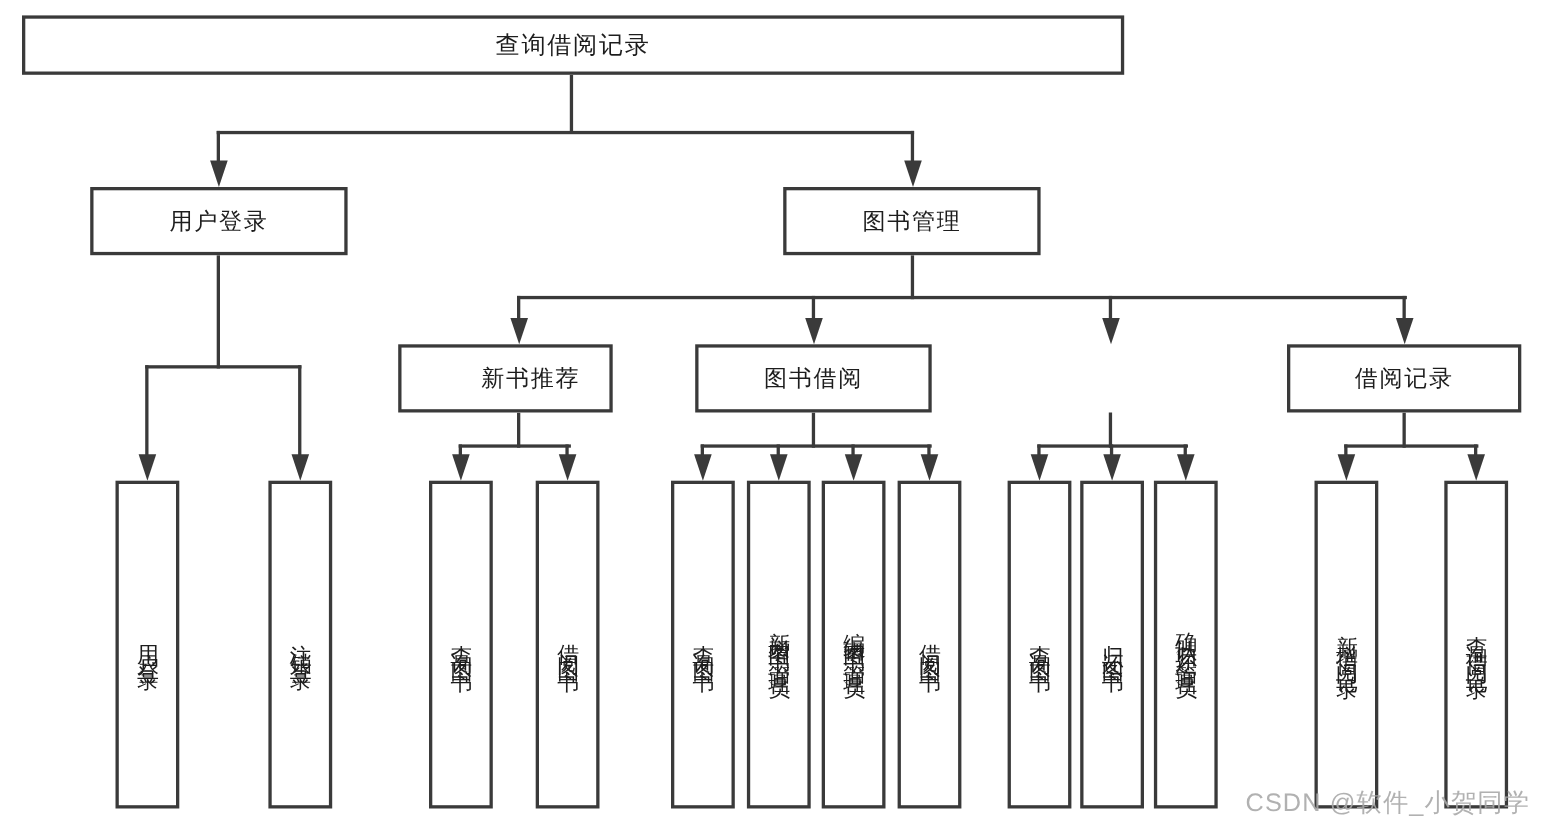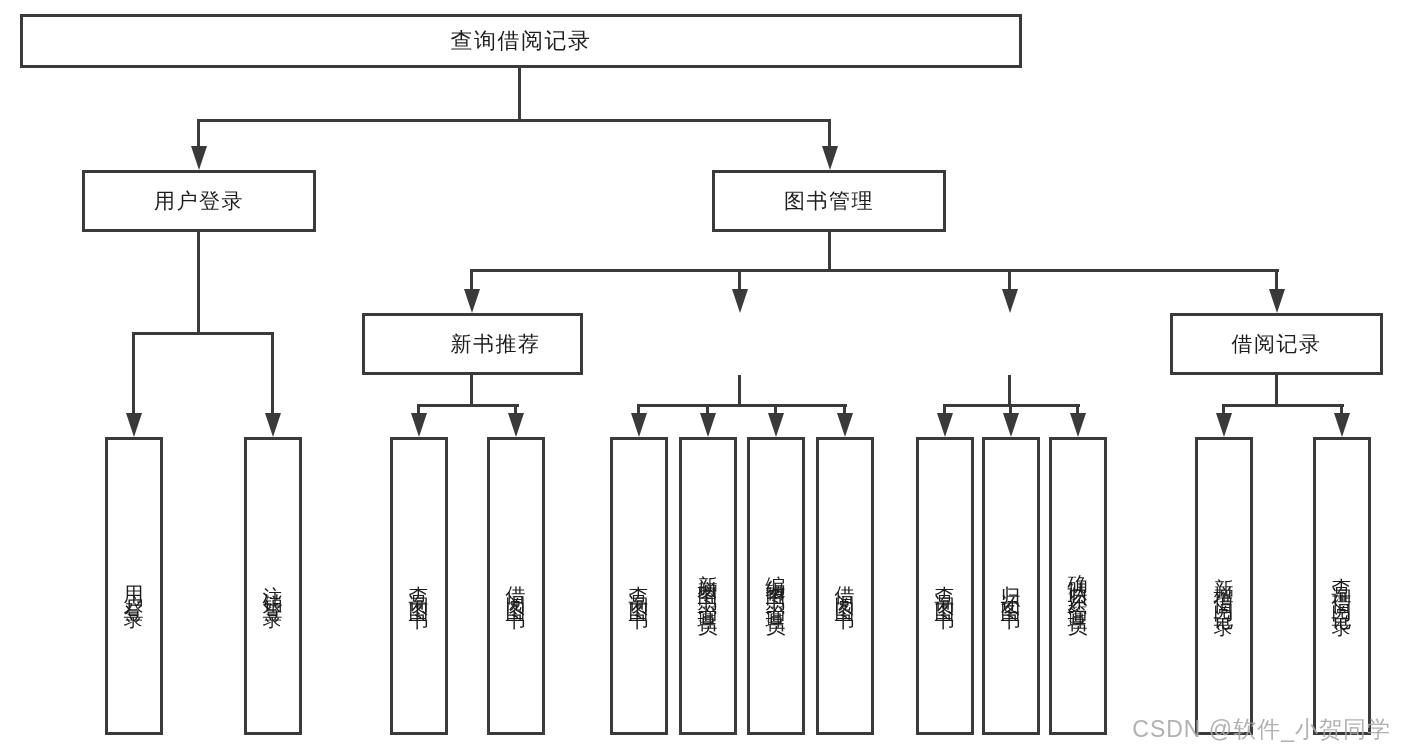--- a/index.html
+++ b/index.html
@@ -93,21 +93,22 @@
   <div class="vline" style="left:1222px; top:404px; height:11px;"></div>
   <div class="arr" style="left:1216px; top:413px;"></div>
   <div class="vline" style="left:1340px; top:404px; height:11px;"></div>
   <div class="arr" style="left:1334px; top:413px;"></div>
 
   <div class="hbox rootbox" style="left:20px; top:14px; width:1002px; height:54px;">查询借阅记录</div>
 
   <div class="hbox" style="left:82px; top:170px; width:234px; height:62px;">用户登录</div>
   <div class="hbox" style="left:712px; top:170px; width:234px; height:62px;">图书管理</div>
 
-  <div class="hbox" style="left:362px; top:313px; width:221px; height:62px;padding-left:46px;">新书推荐</div>
+  <div class="hbox" style="left:362px; top:313px; width:195px; height:62px;padding-left:46px;">新书推荐</div>
+  <div class="hbox" style="left:632px; top:313px; width:215px; height:62px;">图书借阅</div>
   <div class="hbox" style="left:1170px; top:313px; width:213px; height:62px;">借阅记录</div>
 
   <div class="vbox" style="left:105px; top:437px; width:58px; height:298px;">用户登录</div>
   <div class="vbox" style="left:244px; top:437px; width:58px; height:298px;">注销登录</div>
 
   <div class="vbox" style="left:390px; top:437px; width:58px; height:298px;">查询图书</div>
   <div class="vbox" style="left:487px; top:437px; width:58px; height:298px;">借阅图书</div>
 
   <div class="vbox" style="left:610px; top:437px; width:58px; height:298px;">查询图书</div>
   <div class="vbox" style="left:679px; top:437px; width:58px; height:298px; letter-spacing:6px;">新增图书（管理员）</div>

